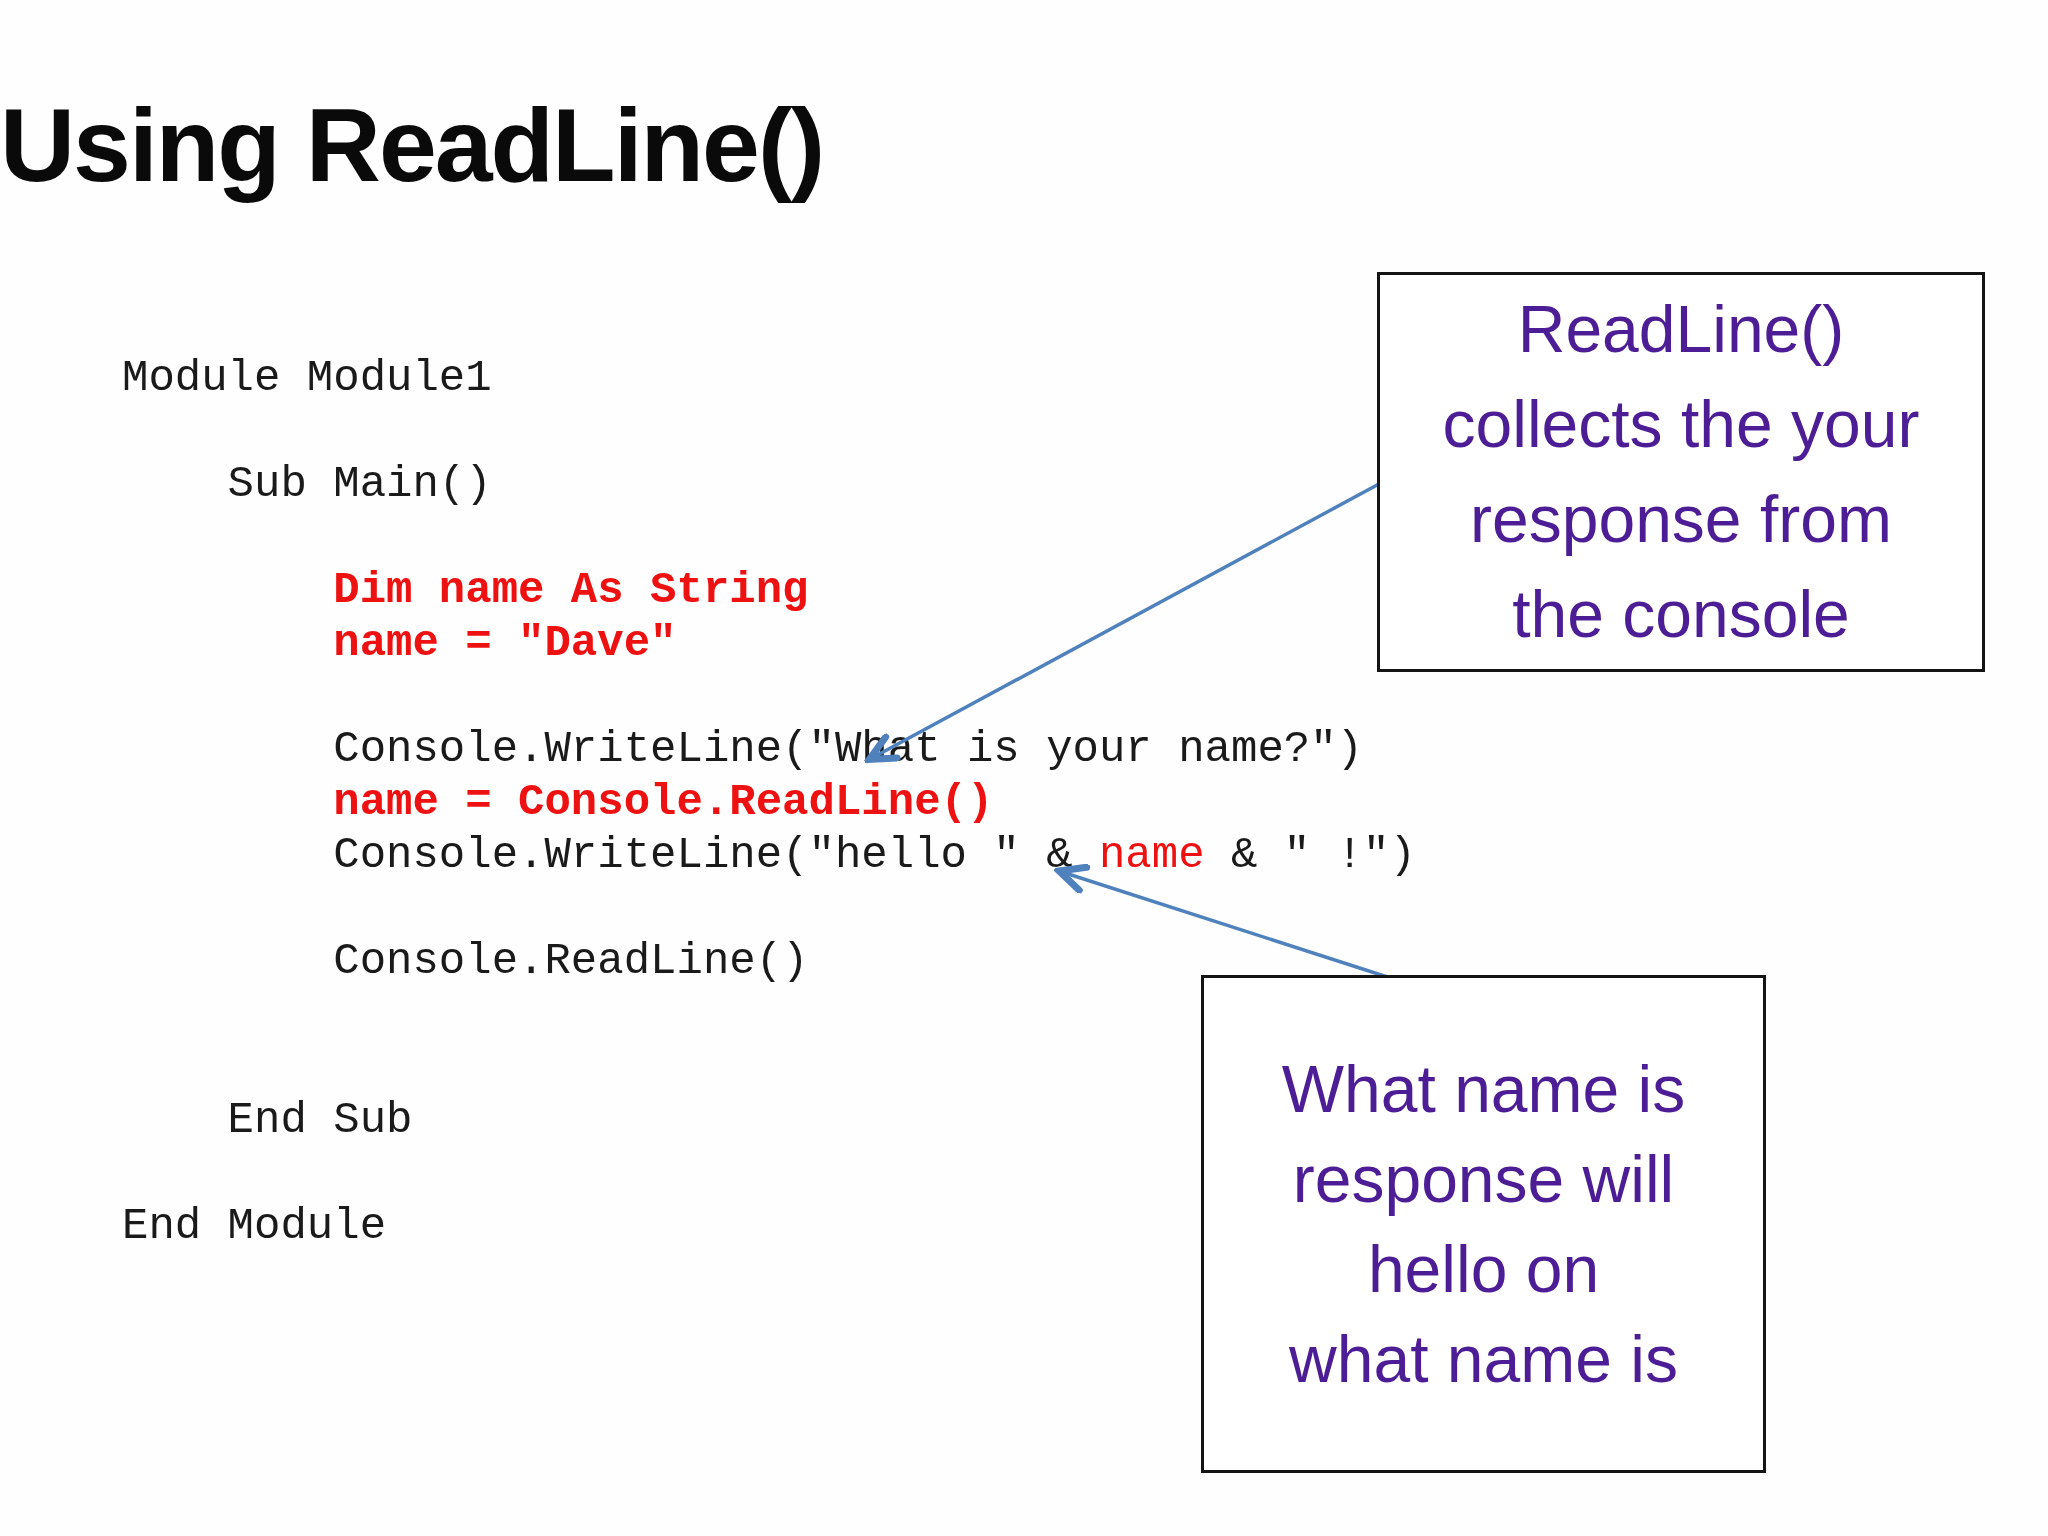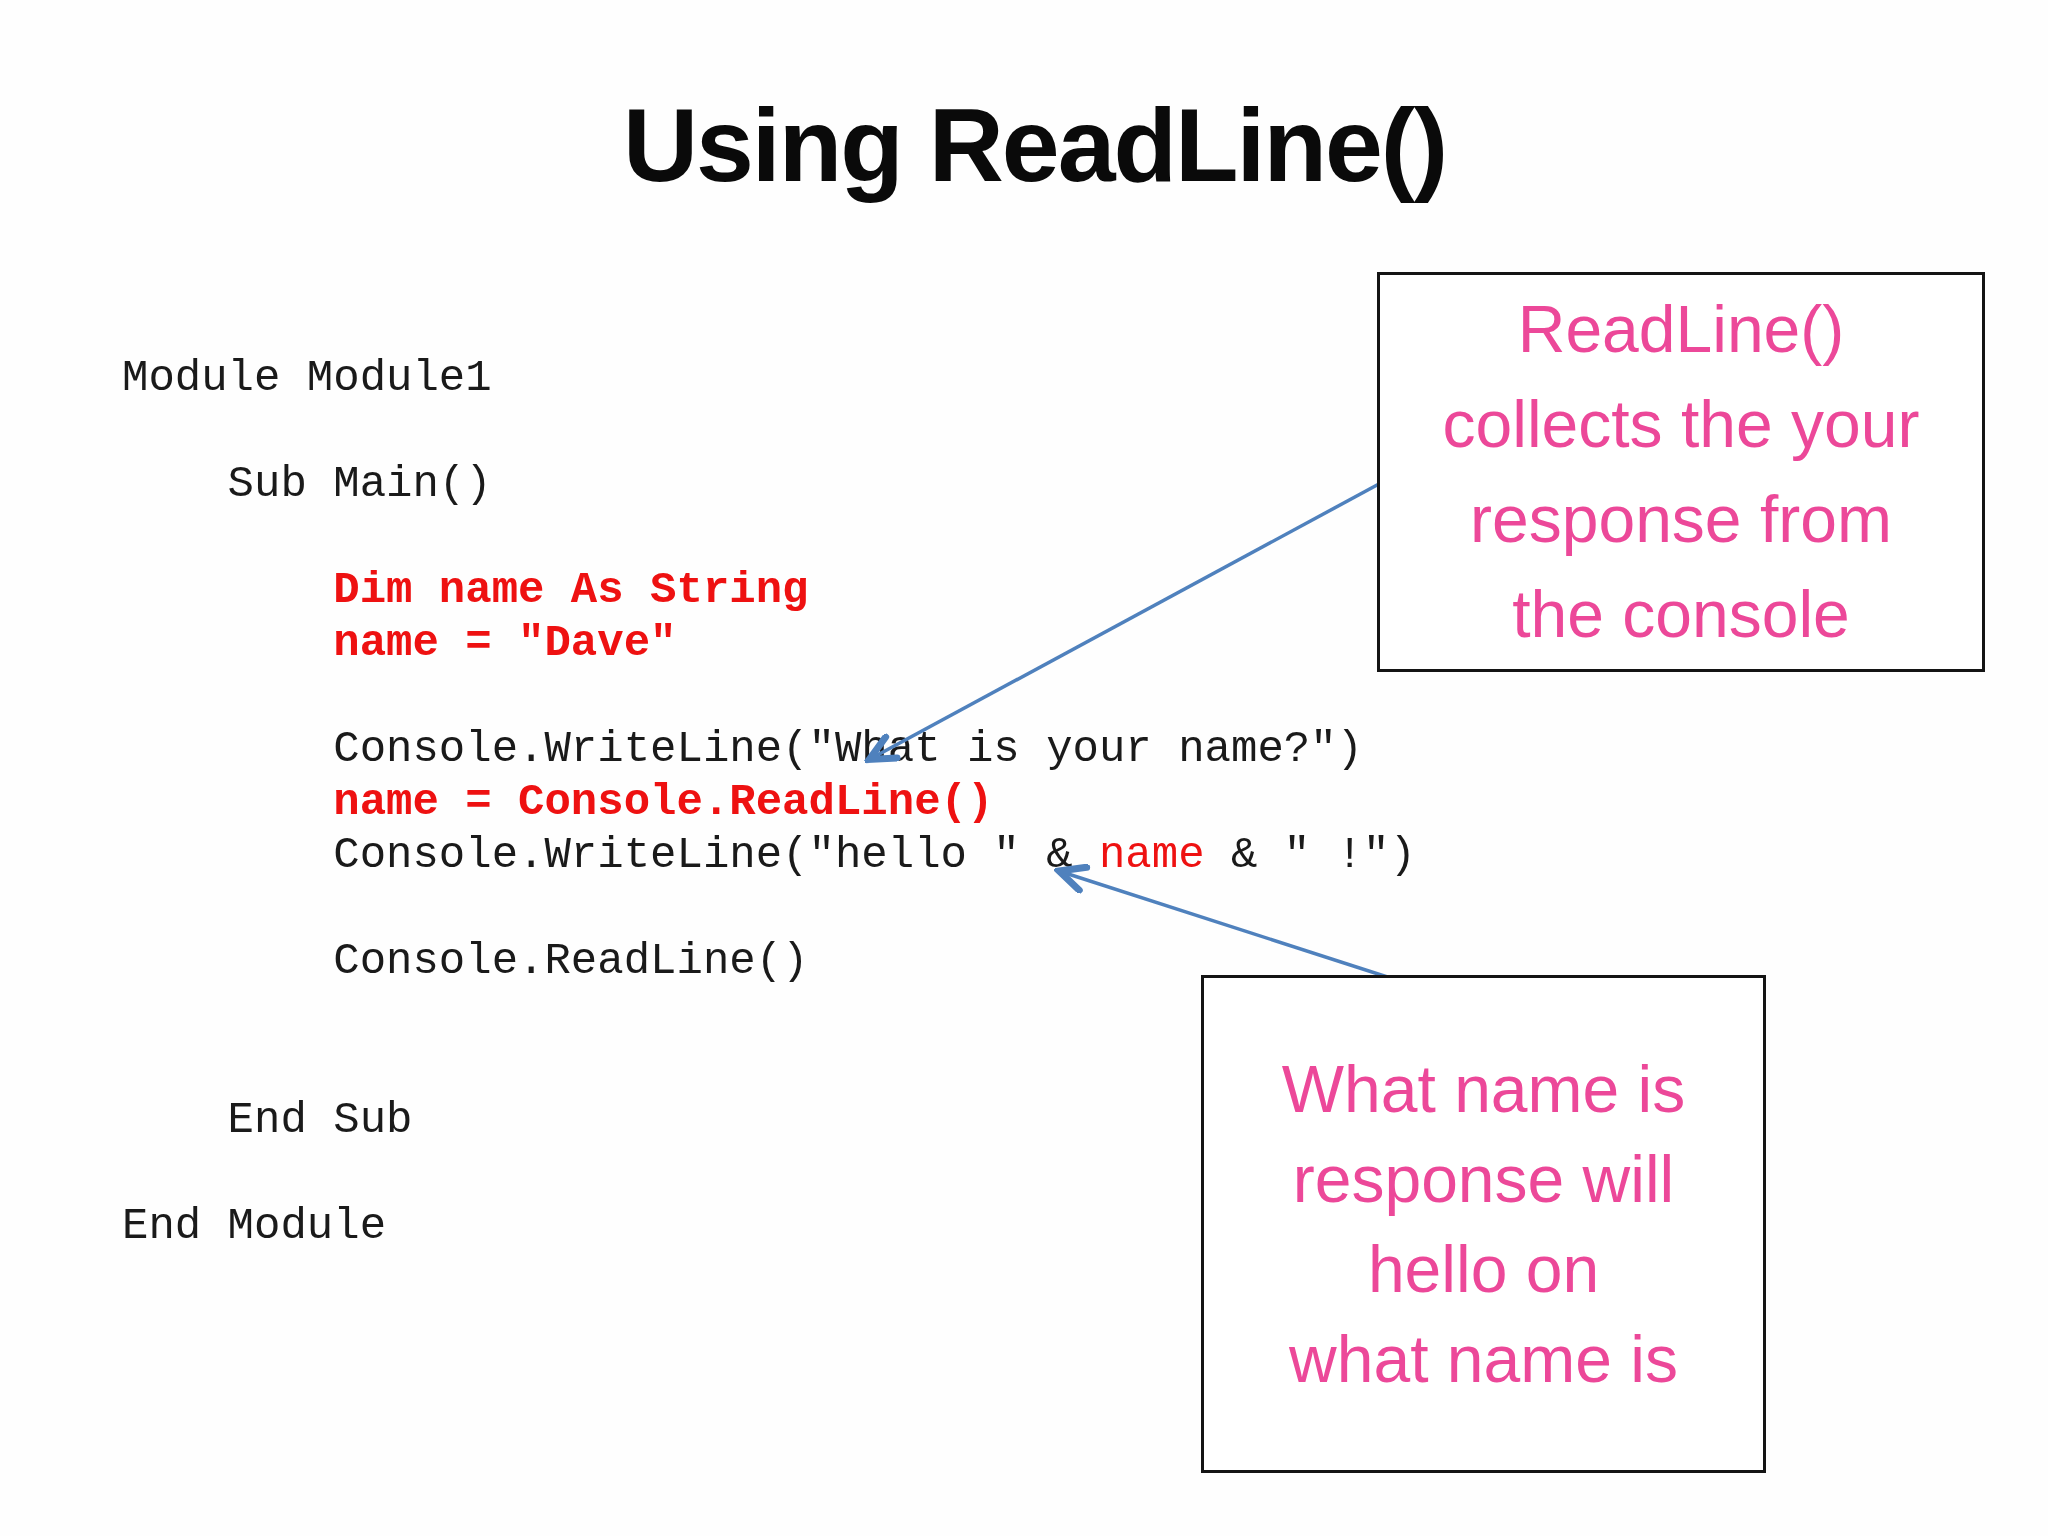--- a/index.html
+++ b/index.html
@@ -6,27 +6,26 @@
   .slide{
     position:relative;
     width:2048px;height:1536px;
     background:#fefefe;
     overflow:hidden;
     font-family:"Liberation Sans",sans-serif;
   }
   .title{
     position:absolute;left:0;right:0;top:86px;
     margin:0;
-    text-align:center;
+    text-align:left;
     font-size:104px;
     font-weight:bold;
     letter-spacing:-2px;
     color:#0a0a0a;
     z-index:1;
-    padding-left:21px;
   }
   .code{
     position:absolute;left:122px;top:352px;
     margin:0;
     font-family:"Liberation Mono","DejaVu Sans Mono",monospace;
     font-size:44px;
     line-height:53px;
     color:#1a1a1a;
     white-space:pre;
     z-index:1;
@@ -40,21 +39,21 @@
   }
   .arrow-line{stroke:var(--arrow-blue);stroke-width:3.5;fill:none;}
   .arrow-head-shape{stroke:var(--arrow-blue);stroke-width:7;fill:none;}
   .callout{
     position:absolute;
     box-sizing:border-box;
     background:#ffffff;
     border:3px solid #141414;
     display:flex;flex-direction:column;justify-content:center;
     text-align:center;
-    color:#ec4899;
+    color:#4c1d95;
     z-index:3;
   }
   .callout .callout-line{white-space:nowrap;}
   .callout-top{
     left:1377px;top:272px;width:608px;height:400px;
     font-size:66px;line-height:95px;
   }
   .callout-bottom{
     left:1201px;top:975px;width:565px;height:498px;
     font-size:66px;line-height:90px;

